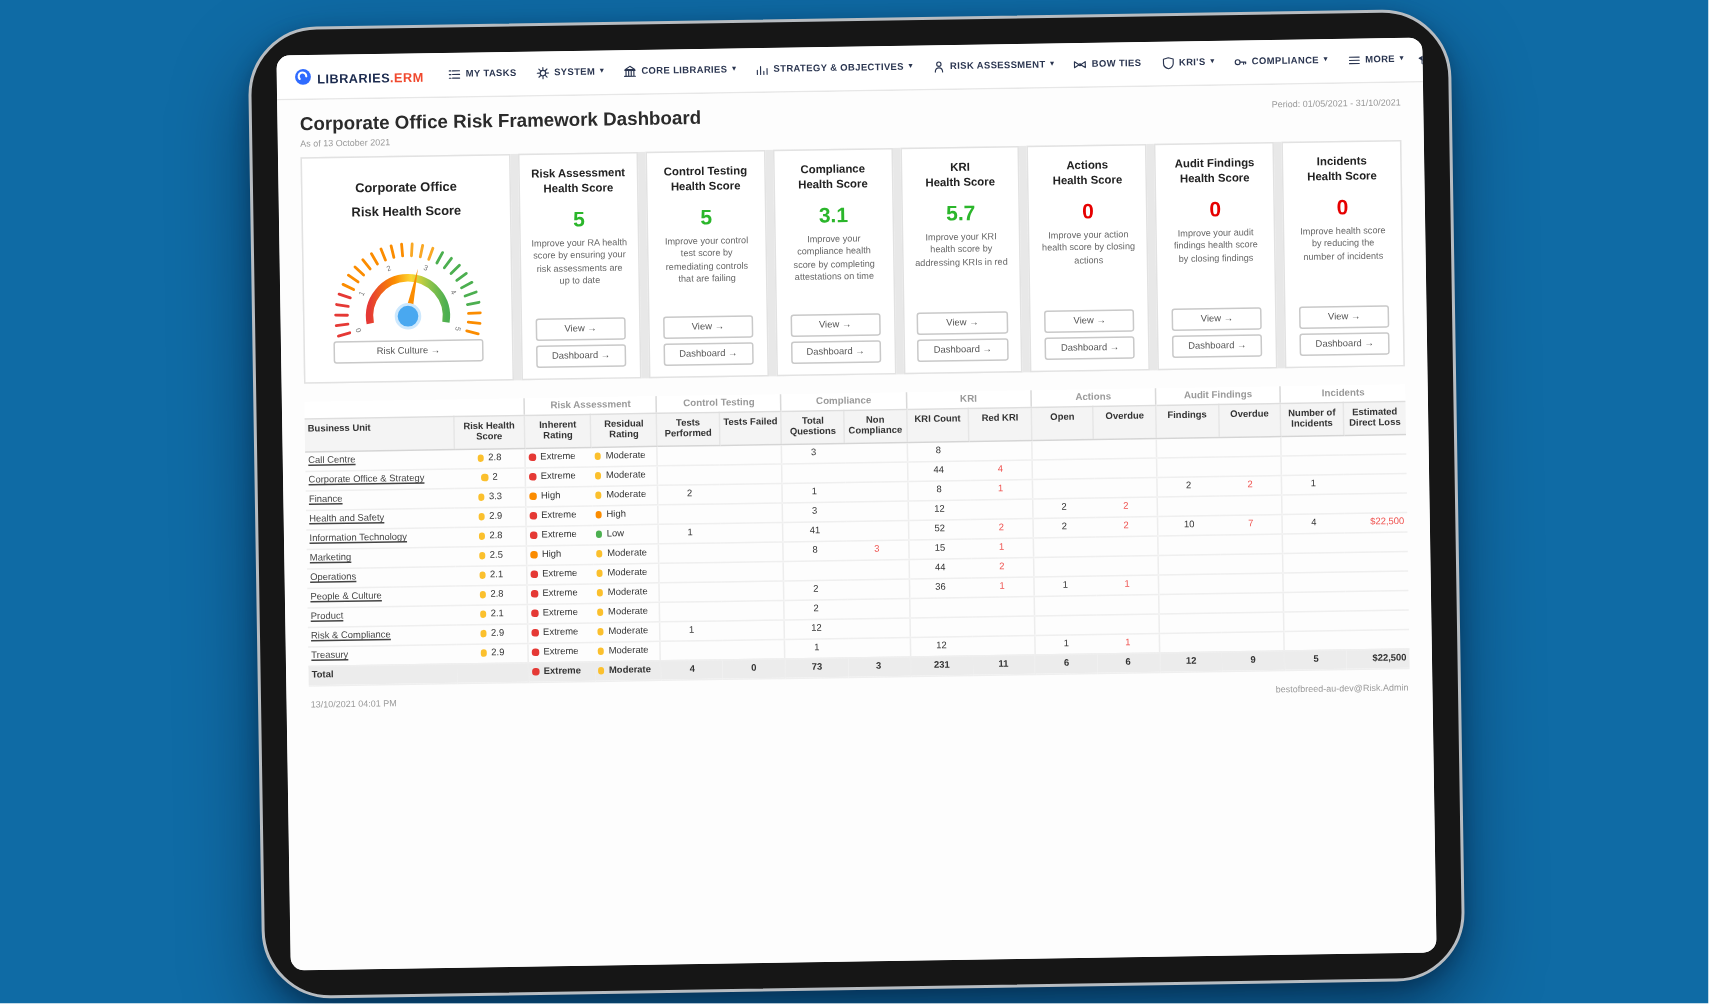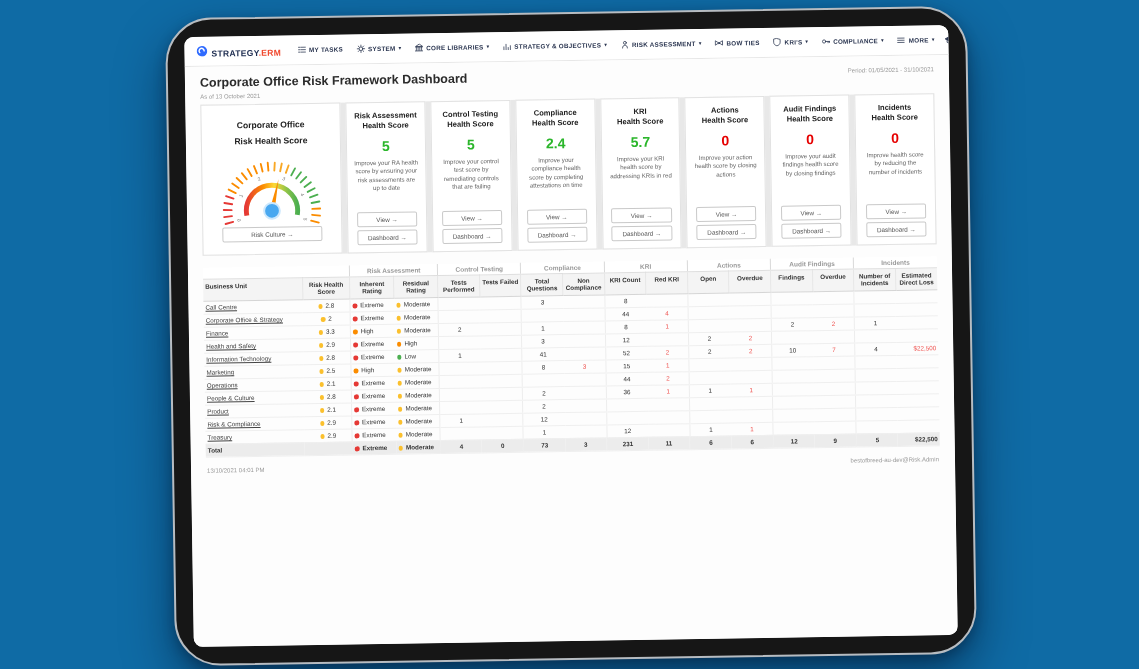--- a/index.html
+++ b/index.html
@@ -79,21 +79,21 @@
 <div class="stage">
   <div class="tablet">
     <div class="screen">
 
       <nav class="navbar">
         <div class="logo">
           <svg class="icon8" viewBox="0 0 10 10" style="width:11px;height:11px;">
             <circle cx="5" cy="5" r="4.8" fill="#2f6bff"></circle>
             <path d="M3 6.2a2.3 2.3 0 1 1 4 -1.5" fill="none" stroke="#ffffff" stroke-width="1.3" stroke-linecap="round"></path>
           </svg>
-          <span><span class="logo-primary">STRATEGY</span><span class="logo-secondary">.ERM</span></span>
+          <span><span class="logo-primary">LIBRARIES</span><span class="logo-secondary">.ERM</span></span>
         </div>
         <div class="nav-items" id="nav-items">
             <div class="nav-item">
               <svg class="icon8" style="width:9px;height:9px" viewBox="0 0 10 10" fill="none" stroke="#2a3550" stroke-width="0.85" stroke-linecap="round" stroke-linejoin="round">
                 <path d="M1.2 2.3h1.2M3.6 2.3h5.2M1.2 5h1.2M3.6 5h5.2M1.2 7.7h1.2M3.6 7.7h5.2"></path>
               </svg>
               <span class="nav-label">MY TASKS</span>
             </div>
             <div class="nav-item">
               <svg class="icon8" style="width:9px;height:9px" viewBox="0 0 10 10" fill="none" stroke="#2a3550" stroke-width="0.85" stroke-linecap="round" stroke-linejoin="round">
@@ -248,21 +248,21 @@
               <div class="sc-spacer">
                 <button class="sc-btn">View →</button>
                 <button class="sc-btn">Dashboard →</button>
               </div>
             </div>
             <div class="card score-card">
               <div class="sc-title">
                 <div>Compliance</div>
                 <div>Health Score</div>
               </div>
-              <div class="sc-score" style="color: rgb(43, 182, 43);">2.4</div>
+              <div class="sc-score" style="color: rgb(43, 182, 43);">3.1</div>
               <div class="sc-desc">Improve your compliance health score by completing attestations on time</div>
               <div class="sc-spacer">
                 <button class="sc-btn">View →</button>
                 <button class="sc-btn">Dashboard →</button>
               </div>
             </div>
             <div class="card score-card">
               <div class="sc-title">
                 <div>KRI</div>
                 <div>Health Score</div>

